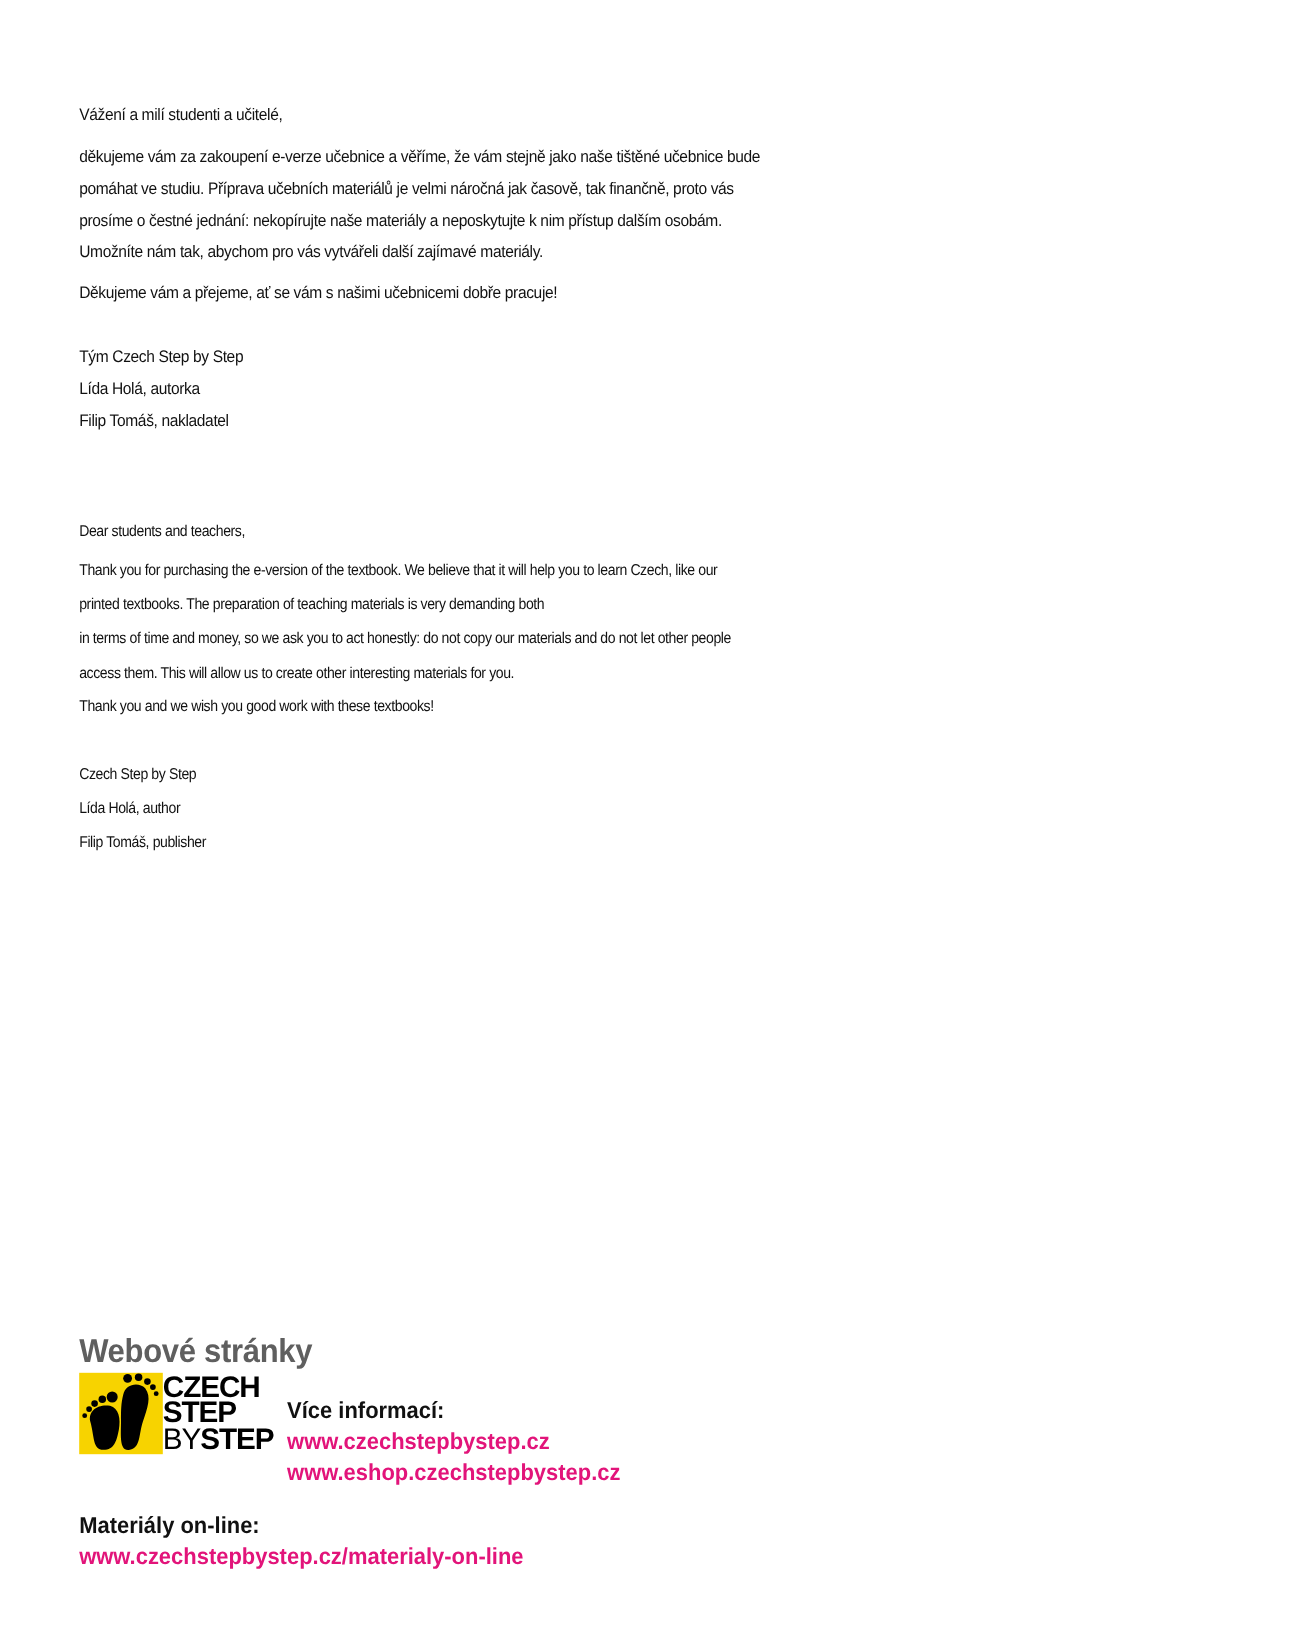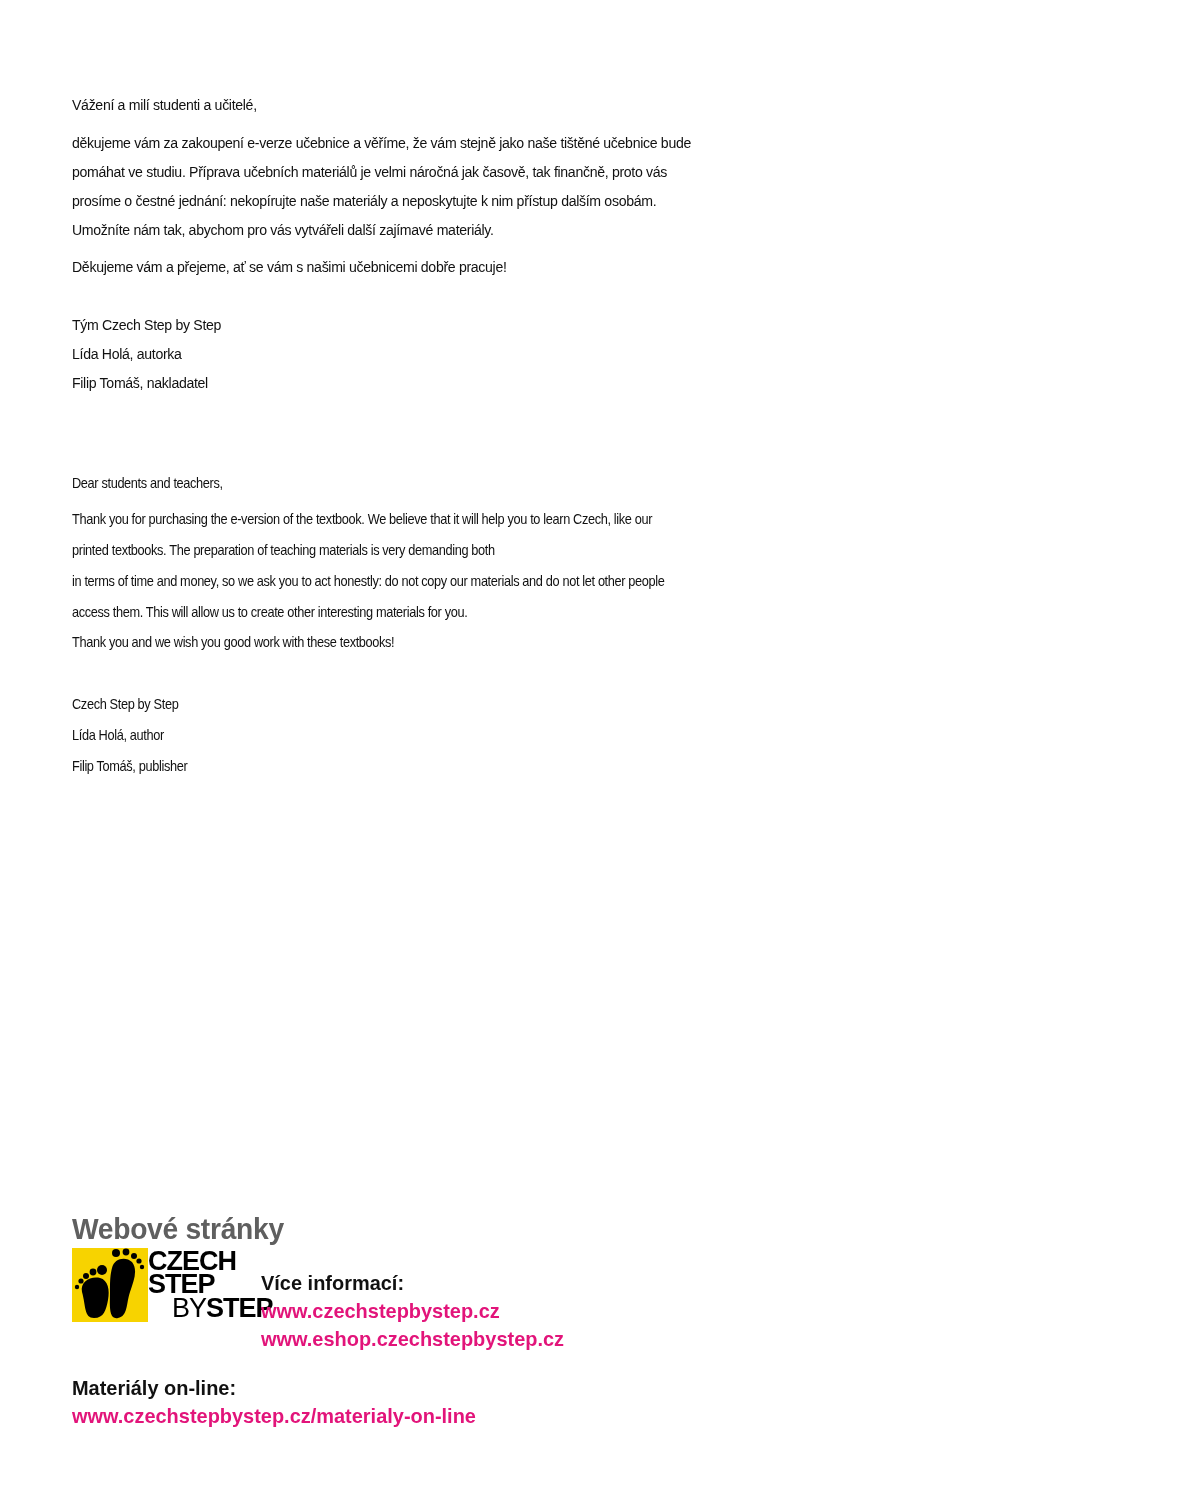--- a/index.html
+++ b/index.html
@@ -75,21 +75,21 @@
       font-size: 27px;
       line-height: 24px;
       letter-spacing: -1px;
       white-space: nowrap;
       transform: scaleX(1.0);
       transform-origin: left top;
     }
     .logo-word.l1 { top: 1px; }
     .logo-word.l2 { top: 24px; }
     .logo-word.l3 { top: 48px; }
-    .logo-word .thin { font-weight: normal; margin-left: 24px; }
+    .logo-word .thin { font-weight: normal; }
 
     .info-label {
       position: absolute;
       left: 261px;
       top: 1271px;
       font-family: "Liberation Sans", sans-serif;
       font-weight: bold;
       font-size: 21px;
       color: #111;
       white-space: nowrap;

